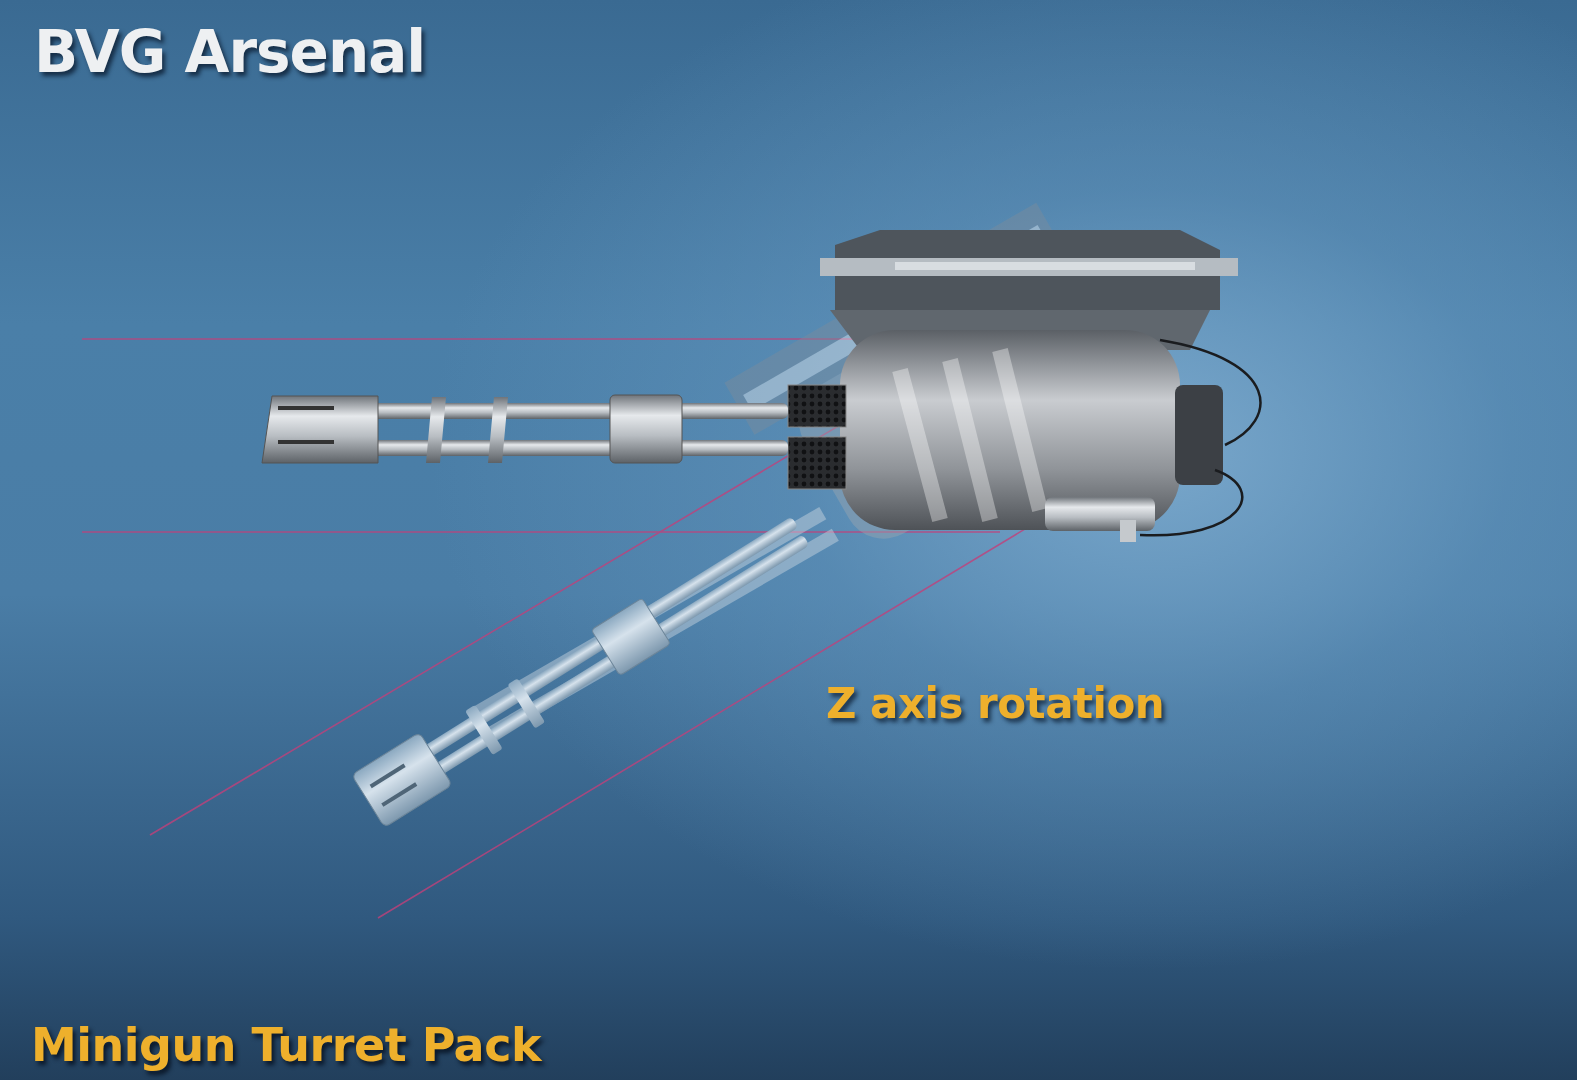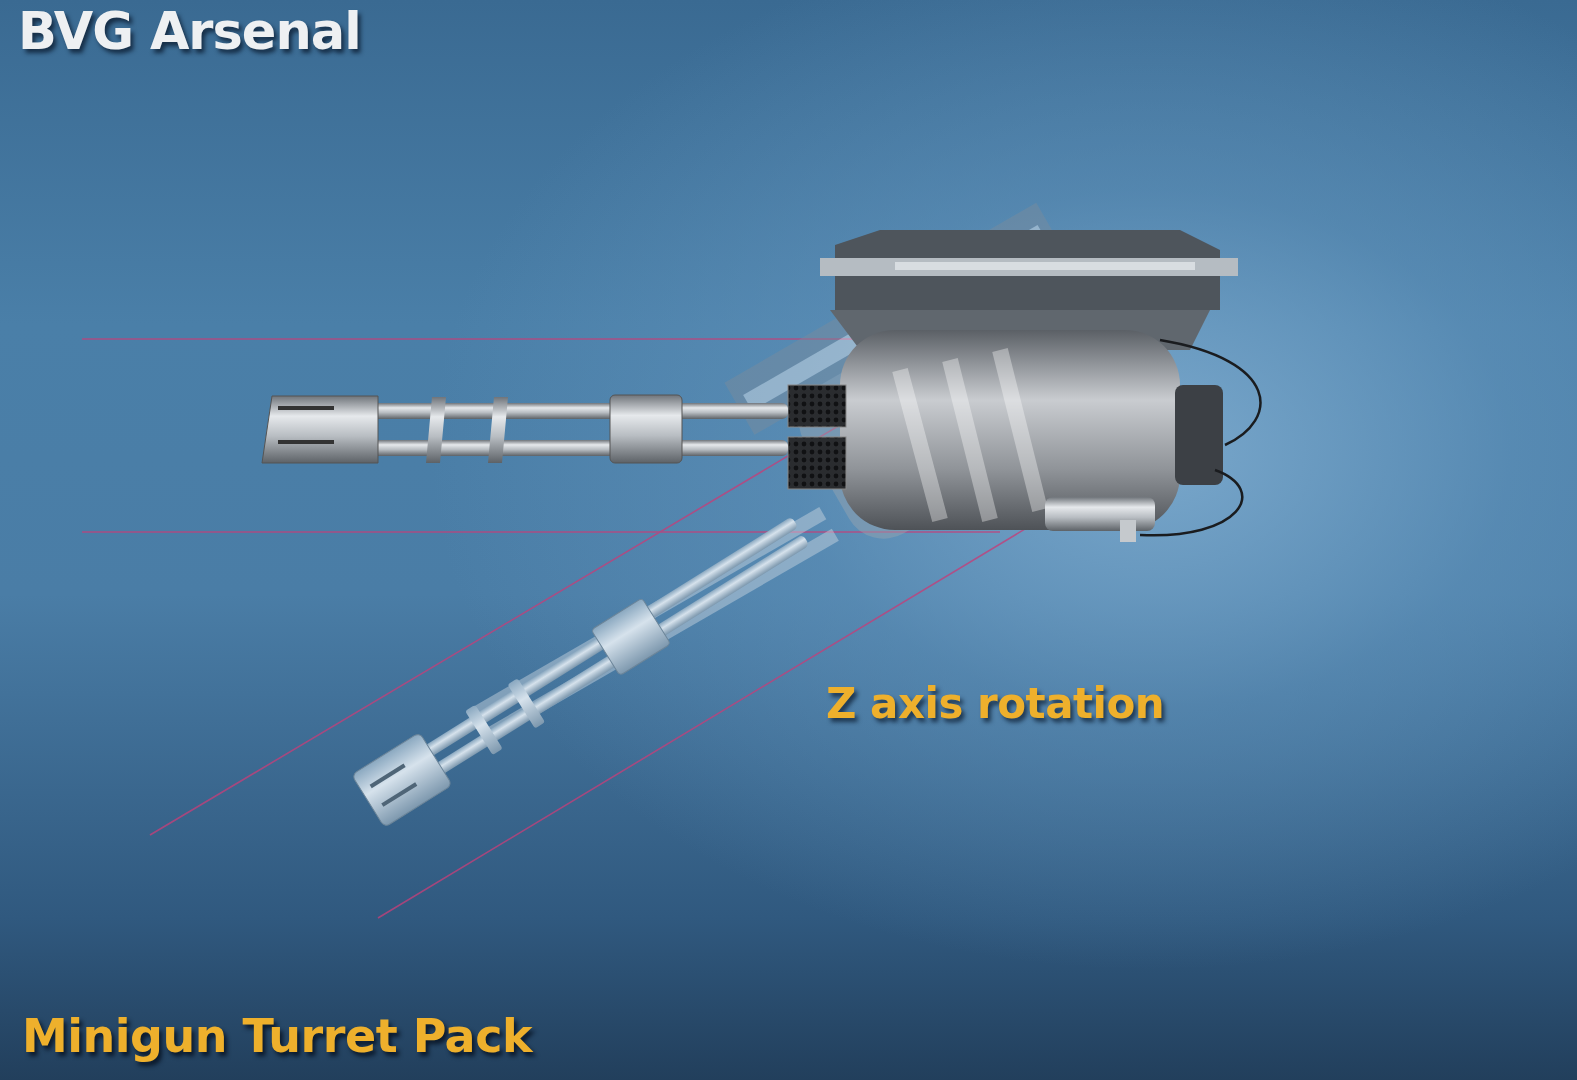--- a/index.html
+++ b/index.html
@@ -4,27 +4,27 @@
 <style>
   html, body { margin: 0; padding: 0; }
   body {
     width: 1577px; height: 1080px; overflow: hidden; position: relative;
     background:
       radial-gradient(ellipse 900px 650px at 1150px 450px, rgba(130,175,210,0.85) 0%, rgba(100,150,190,0.5) 40%, rgba(70,120,160,0) 80%),
       linear-gradient(180deg, #3a6a92 0%, #4a7fa8 30%, #4a7da6 55%, #30597f 85%, #223f5c 100%);
     font-family: "DejaVu Sans", sans-serif;
   }
   .title {
-    position: absolute; left: 18px; top: 2px; margin: 0;
+    position: absolute; left: 18px; top: 2px; margin: 16px;
     font-family: "DejaVu Sans", sans-serif; font-weight: bold;
-    font-size: 51px; letter-spacing: -1px; color: #eef0f2;
+    font-size: 58px; letter-spacing: -1px; color: #eef0f2;
     text-shadow: 3px 4px 4px rgba(10,25,45,0.75);
   }
   .subtitle {
-    position: absolute; left: 18px; top: 1005px; margin: 4px;
+    position: absolute; left: 18px; top: 1005px; margin: 13px;
     font-family: "DejaVu Sans", sans-serif; font-weight: bold;
     font-size: 46px; letter-spacing: -0.5px; color: #eeb02c;
     text-shadow: 3px 4px 4px rgba(5,15,30,0.8);
   }
   .caption {
     position: absolute; left: 826px; top: 679px; margin: 0;
     font-family: "DejaVu Sans", sans-serif; font-weight: bold;
     font-size: 42px; letter-spacing: -0.5px; color: #eeb02c;
     text-shadow: 3px 4px 4px rgba(10,25,45,0.7);
   }

